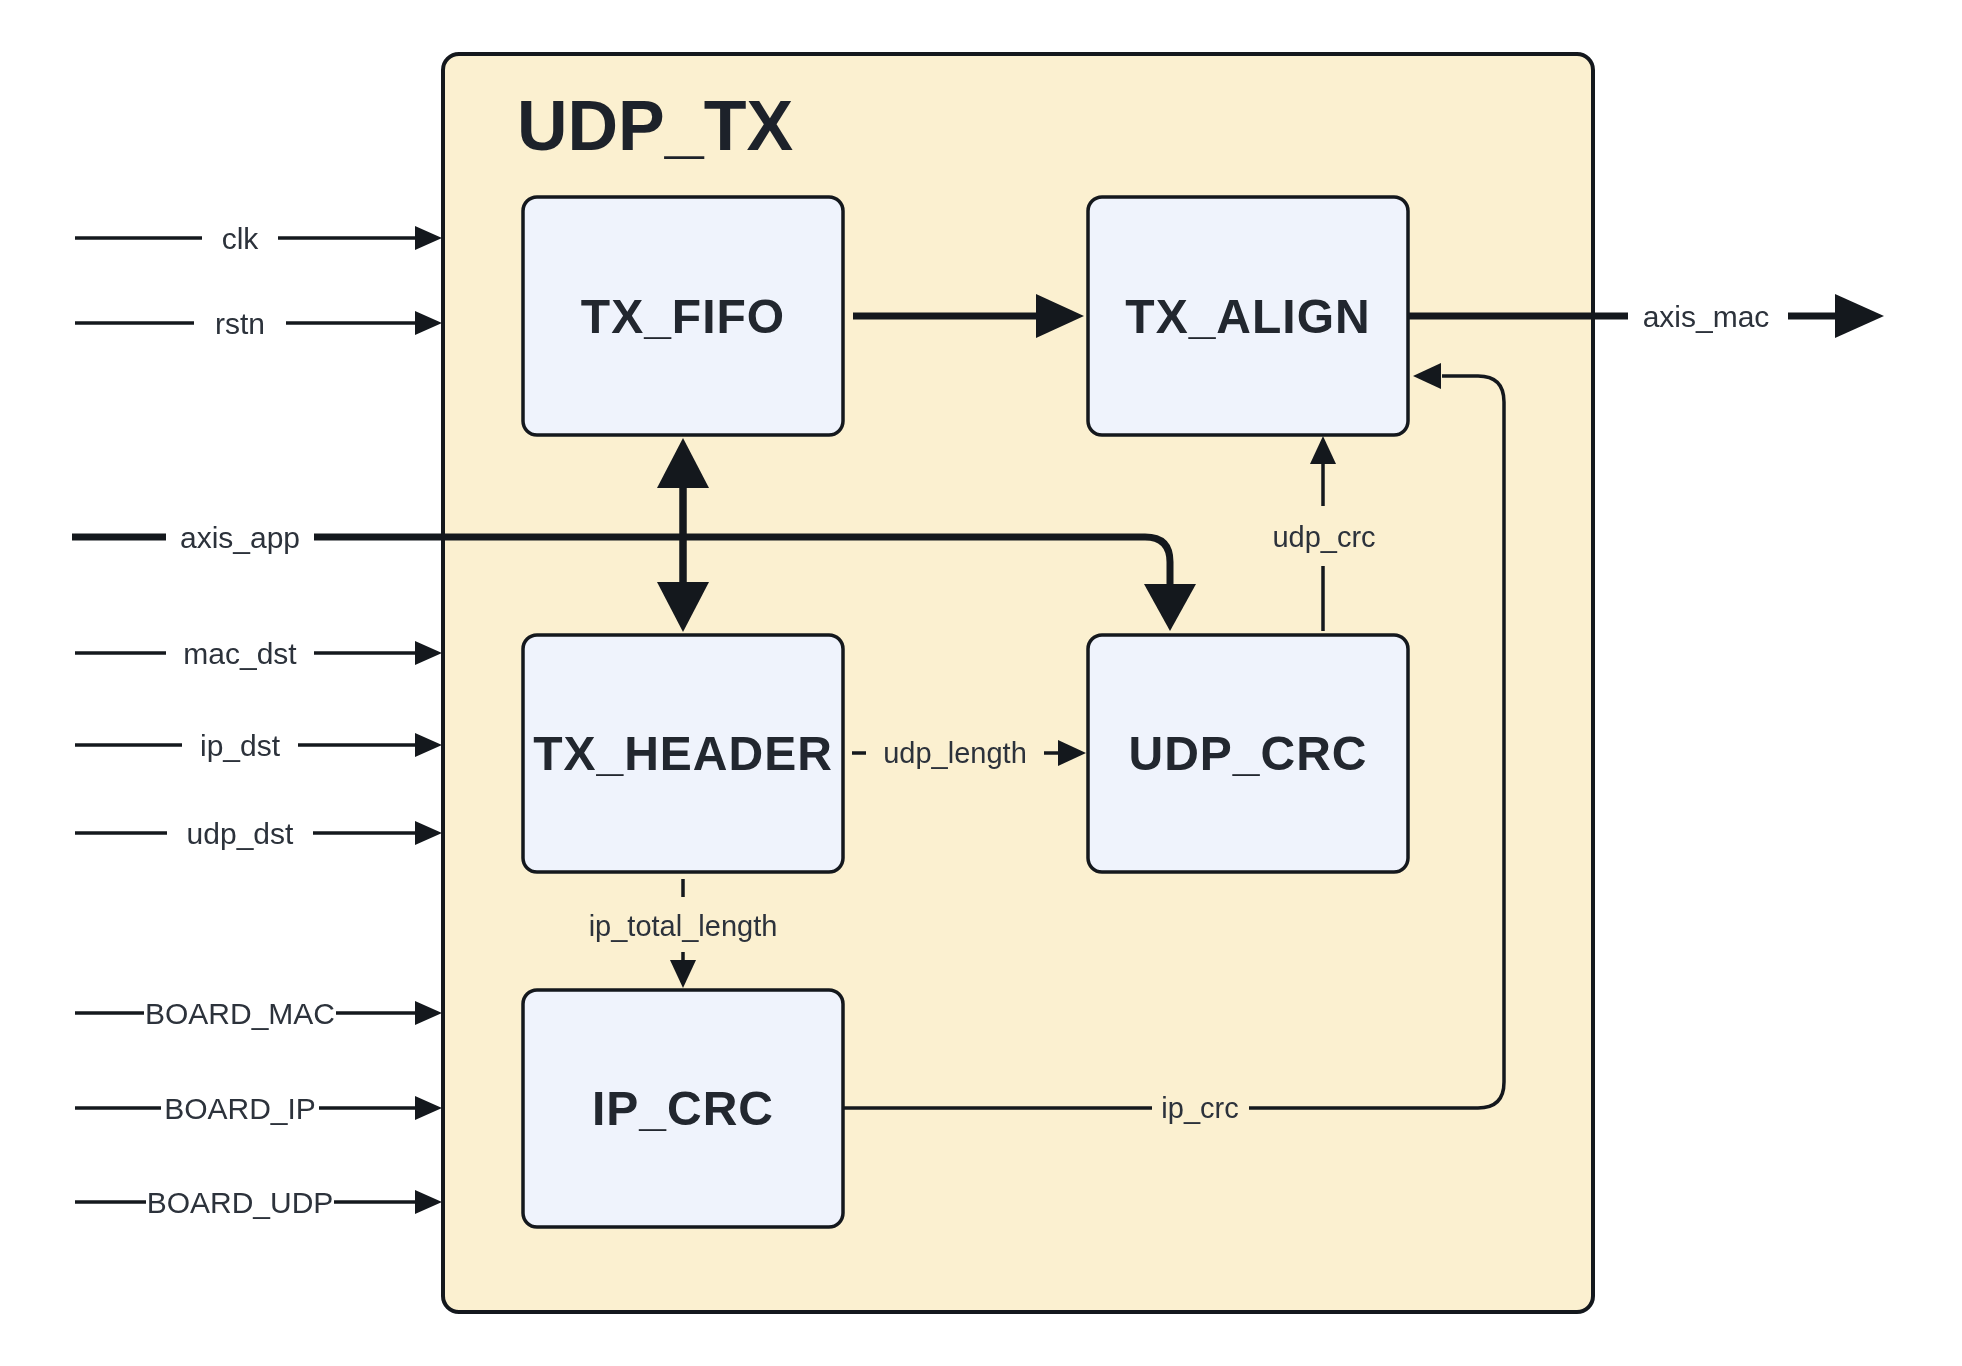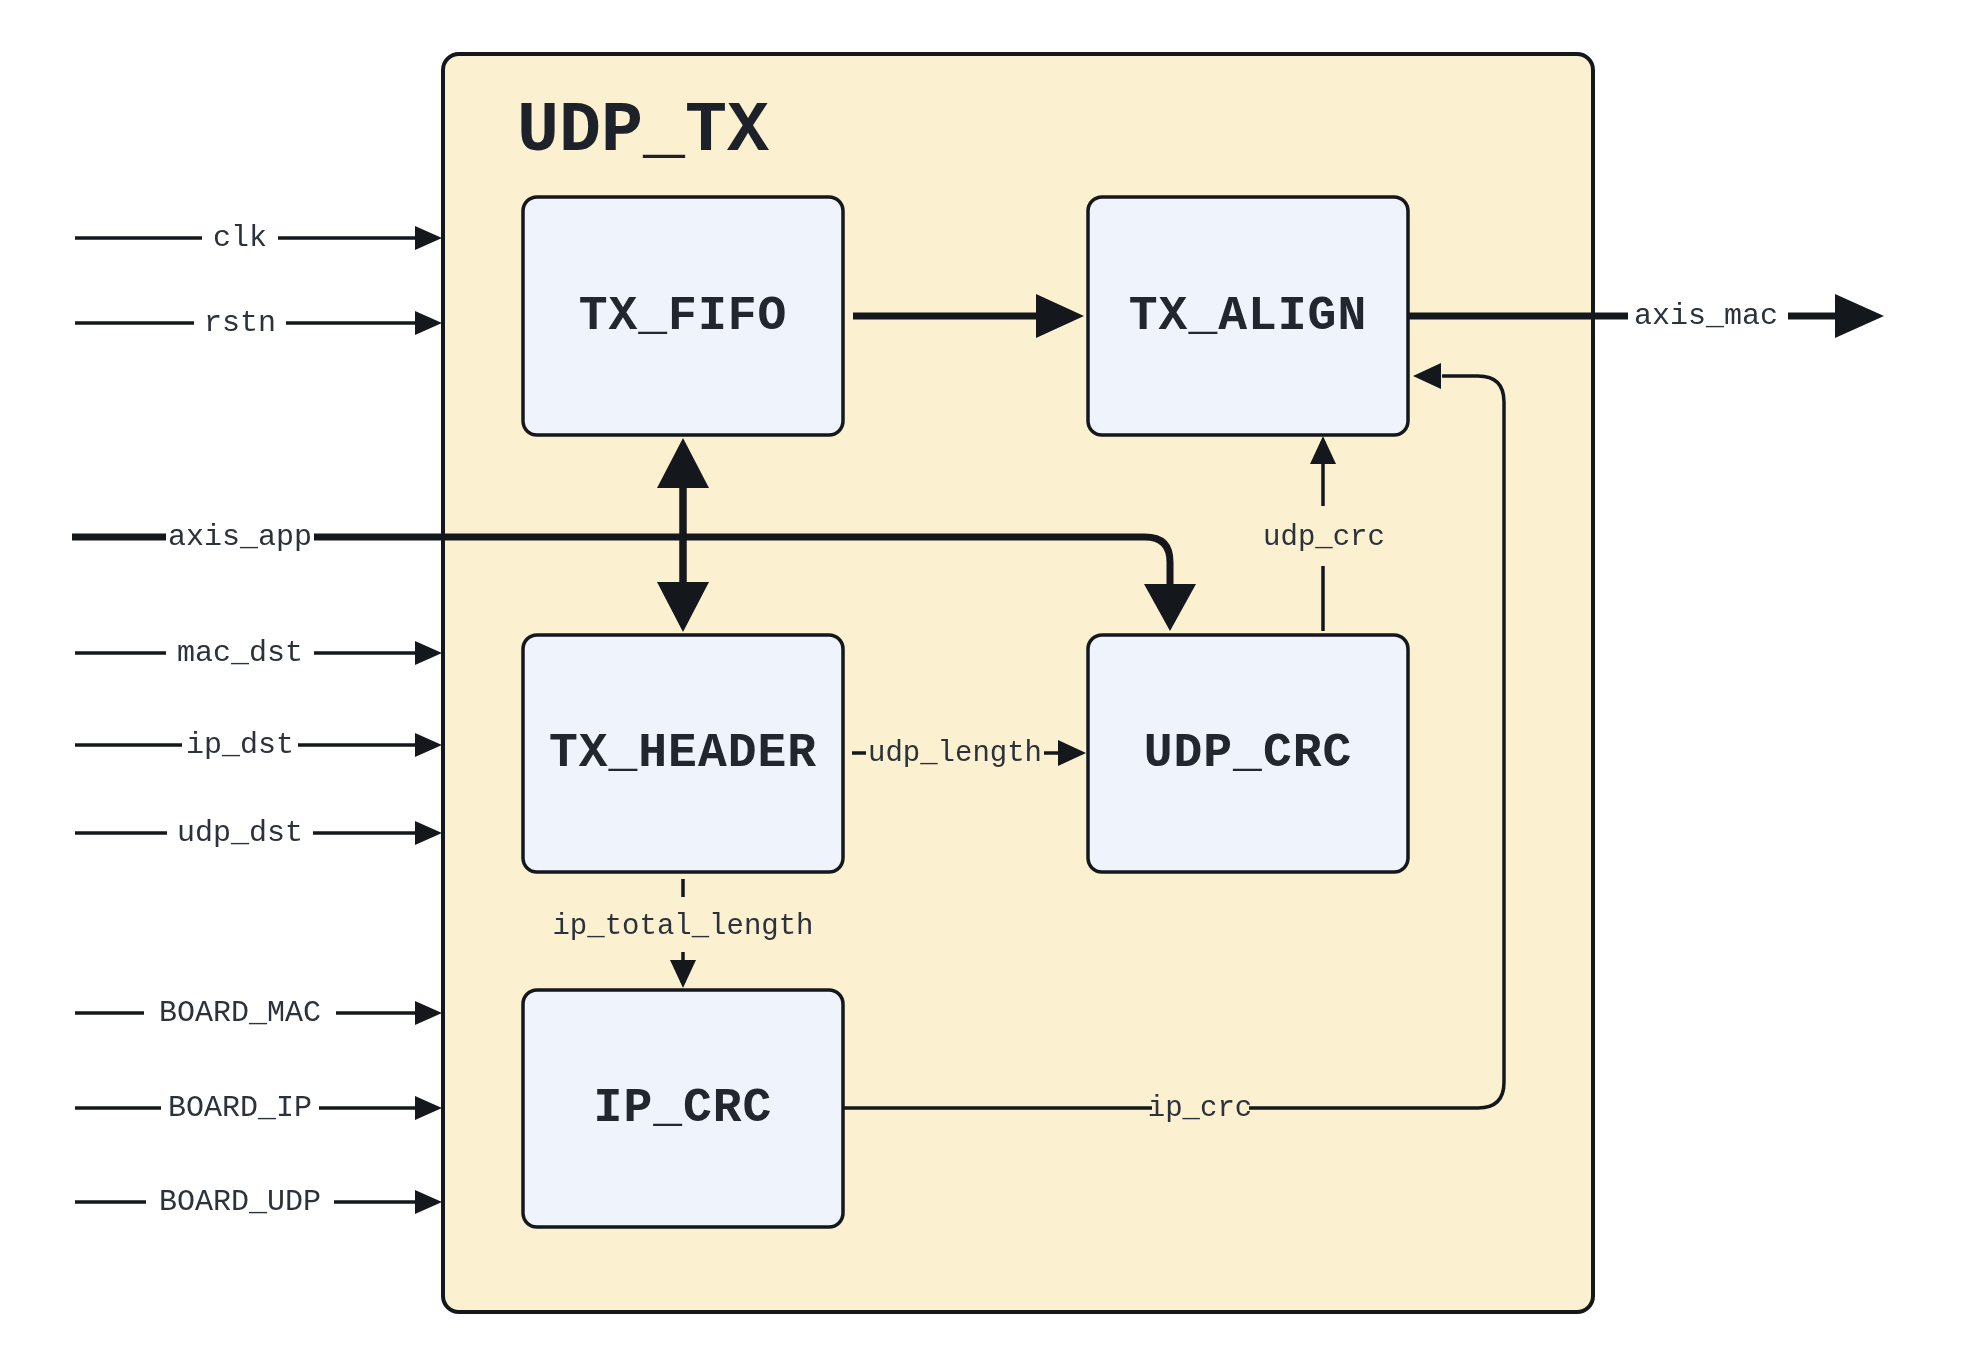--- a/index.html
+++ b/index.html
@@ -1,17 +1,17 @@
 <!DOCTYPE html>
 <html><head>
 <meta charset="utf-8">
 <style>
   html,body{margin:0;padding:0;background:#ffffff;}
   .stage{position:relative;width:1962px;height:1344px;background:#ffffff;overflow:hidden;
-         font-family:Liberation Mono, monospace;}
+         font-family:Liberation Sans, sans-serif;}
   svg{display:block;}
   .wire{stroke:#14181d;stroke-width:3.5;fill:none;stroke-linecap:butt;}
   .wire.thick{stroke-width:7;}
   .wire.xthick{stroke-width:7.5;}
   .ah{fill:#14181d;stroke:none;}
   .container-box{stroke:#14181d;stroke-width:4;}
   .block-box{stroke:#14181d;stroke-width:3.5;}
   .title-text{font-size:70px;font-weight:bold;fill:#1d222a;}
   .block-text{font-size:48px;font-weight:bold;fill:#22272f;letter-spacing:1px;}
   .sig-text{font-size:30px;fill:#2c323b;}

